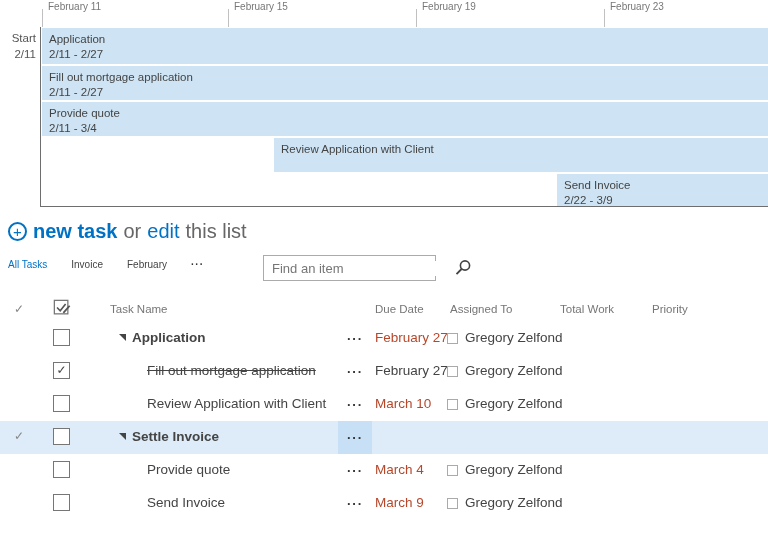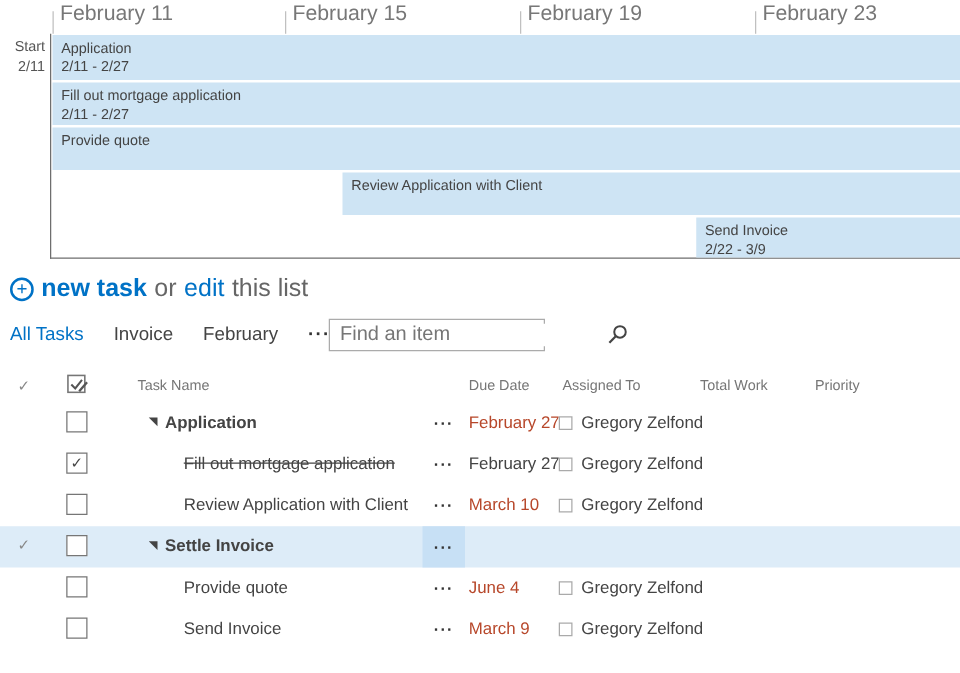--- a/index.html
+++ b/index.html
@@ -3,42 +3,42 @@
 <meta charset="utf-8">
 <style>
   * { margin:0; padding:0; box-sizing:border-box; }
   html,body { background:#fff; }
   body { font-family:"Liberation Sans", sans-serif; width:768px; height:538px; overflow:hidden; position:relative; color:#444; }
   #app { position:absolute; inset:0; width:768px; height:538px; }
 
   
   #gantt { position:absolute; left:0; top:0; width:768px; height:208px; }
   .tick { position:absolute; top:9px; width:1px; height:18px; background:#c0c0c0; }
-  .tick-label { position:absolute; top:1px; font-size:17px; color:#777; white-space:nowrap;text-align:center; }
+  .tick-label { position:absolute; top:1px; font-size:10px; color:#777; white-space:nowrap;text-align:center; }
   #gantt-left-axis { position:absolute; left:40px; top:27px; width:1px; height:180px; background:#6e6e6e; }
   #gantt-bottom-axis { position:absolute; left:40px; top:206px; width:728px; height:1px; background:#6e6e6e; }
   #gantt-start { position:absolute; left:0; top:30px; width:36px; text-align:right; font-size:11.5px; color:#555; line-height:16px; }
   .gbar { position:absolute; background:#cee4f4; padding:4px 0 0 7px; overflow:hidden; }
   .gbar-name, .gbar-range { font-size:11.5px; color:#444; line-height:15px; white-space:nowrap; }
 
   
   #cmd { position:absolute; left:8px; top:216px; height:30px; display:flex; align-items:center; font-size:20px; }
   #plus-icon { width:19px; height:19px; border:2px solid #0072c6; border-radius:50%; color:#0072c6; font-size:15px; line-height:15px; text-align:center; font-weight:400; margin-right:9px; }
   .cmd-blue-bold { color:#0072c6; font-weight:700; }
   .cmd-gray { color:#666; }
   .cmd-blue { color:#0072c6; }
   #cmd span { margin-right:6px; }
 
   
-  #tabs { position:absolute; left:8px; top:259px; display:flex; gap:24px; font-size:15px; align-items:center; }
+  #tabs { position:absolute; left:8px; top:259px; display:flex; gap:24px; font-size:10px; align-items:center; }
   .tab { color:#444; cursor:pointer; white-space:nowrap; }
   .tab.active { color:#0072c6; }
   .tab.more { font-weight:700; letter-spacing:1px; color:#333; }
   #searchbox { position:absolute; left:263px; top:255px; width:173px; height:26px; border:1px solid #ababab; background:#fff; display:flex; align-items:center; }
-  #search-input { border:0; outline:0; flex:1; font-family:"Liberation Sans",sans-serif; font-size:16px; color:#444; padding:0 4px 0 8px; }
+  #search-input { border:0; outline:0; flex:1; font-family:"Liberation Sans",sans-serif; font-size:13px; color:#444; padding:0 4px 0 8px; }
   #search-input::placeholder { color:#767676; }
   #search-icon { width:22px; height:20px; flex:0 0 22px; }
 
   
   #thead { position:absolute; left:0; top:298px; width:768px; height:24px; font-size:11.5px; color:#767676; }
   .hpos { position:absolute; white-space:nowrap; }
   #rows { position:absolute; left:0; top:322px; width:768px; }
   .trow { position:relative; width:768px; height:33px; font-size:13.5px; }
   .trow.selected { background:#ddecf8; }
   .gutter-check { position:absolute; left:14px; top:8px; color:#888; font-size:12px; }
@@ -94,20 +94,21 @@
     <div class="gbar-range">2/11 - 2/27</div>
   </div>
 
   <div class="gbar" style="left: 42px; top: 66px; width: 726px; height: 34px;">
     <div class="gbar-name">Fill out mortgage application</div>
     <div class="gbar-range">2/11 - 2/27</div>
   </div>
 
   <div class="gbar" style="left: 42px; top: 102px; width: 726px; height: 34px;">
     <div class="gbar-name">Provide quote</div>
+    <div class="gbar-range">2/11 - 3/4</div>
   </div>
 
   <div class="gbar" style="left: 274px; top: 138px; width: 494px; height: 34px;">
     <div class="gbar-name">Review Application with Client</div>
   </div>
 
   <div class="gbar" style="left: 557px; top: 174px; width: 211px; height: 32px;">
     <div class="gbar-name">Send Invoice</div>
     <div class="gbar-range">2/22 - 3/9</div>
   </div>
@@ -198,21 +199,21 @@
     <span class="ell">···</span>
 
   </div>
 
   <div class="trow">
 
     <span class="cbx"><span class="cbx-mark"></span></span>
 
     <span class="tname">Provide quote</span>
     <span class="ell">···</span>
-    <span class="due red">June 4</span>
+    <span class="due red">March 4</span>
     <span class="acbx"></span>
     <span class="aname">Gregory Zelfond</span>
   </div>
 
   <div class="trow">
 
     <span class="cbx"><span class="cbx-mark"></span></span>
 
     <span class="tname">Send Invoice</span>
     <span class="ell">···</span>

